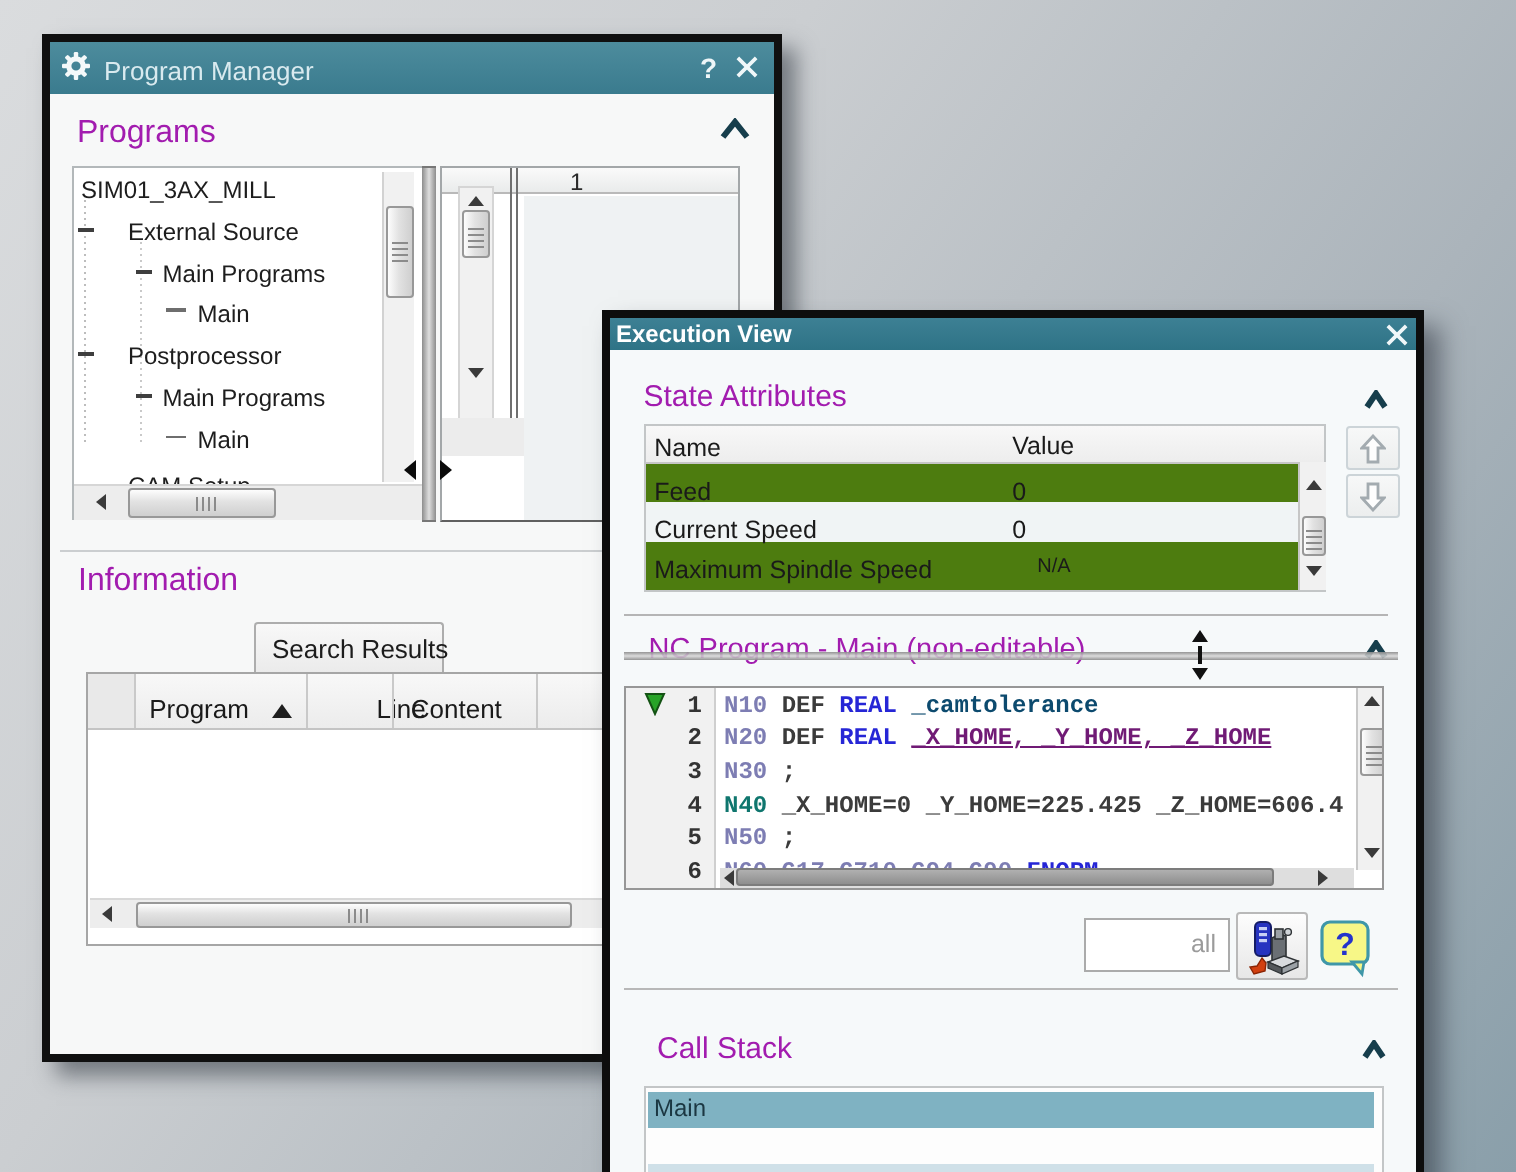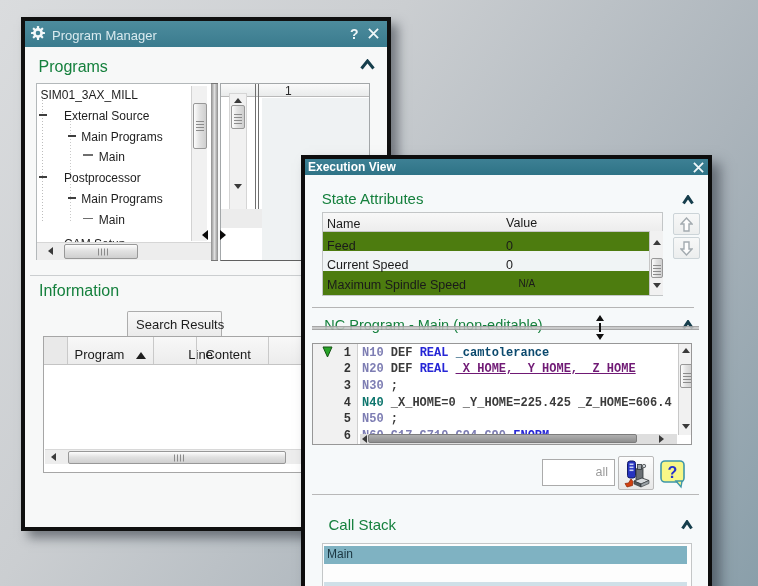--- a/index.html
+++ b/index.html
@@ -1,20 +1,20 @@
 <!DOCTYPE html>
 <html><head>
 <meta charset="utf-8">
 <style>
 html,body{margin:0;padding:0;}
 #page{position:relative;width:758px;height:586px;overflow:hidden;
   background:linear-gradient(125deg,#dadcde 0%,#cbced1 35%,#abb4bb 70%,#8a9faa 100%);
   font-family:"Liberation Sans",sans-serif;}
 .abs{position:absolute;white-space:nowrap;}
-.teal{color:#15803d;}
+.teal{color:#a21caf;}
 .sbtrack{background:#f1f1f1;}
 .thumbv{background:linear-gradient(90deg,#fdfdfd,#e2e2e2 45%,#cfcfcf);border:1px solid #989898;border-radius:2px;}
 .thumbh{background:linear-gradient(180deg,#fdfdfd,#e2e2e2 45%,#cfcfcf);border:1px solid #989898;border-radius:2px;}
 .grivH{position:absolute;left:50%;transform:translateX(-50%);width:8px;height:11px;
  background:repeating-linear-gradient(180deg,#8b8b8b 0 1px,transparent 1px 3px);}
 .grivV{position:absolute;top:50%;transform:translateY(-50%);height:7px;width:11px;
  background:repeating-linear-gradient(90deg,#8b8b8b 0 1px,transparent 1px 3px);}
 .tri{width:0;height:0;position:absolute;}
 .trow{position:absolute;font-size:12px;color:#1d1d1d;}
 .mins{position:absolute;width:8px;height:2px;background:#3e3e3e;}

